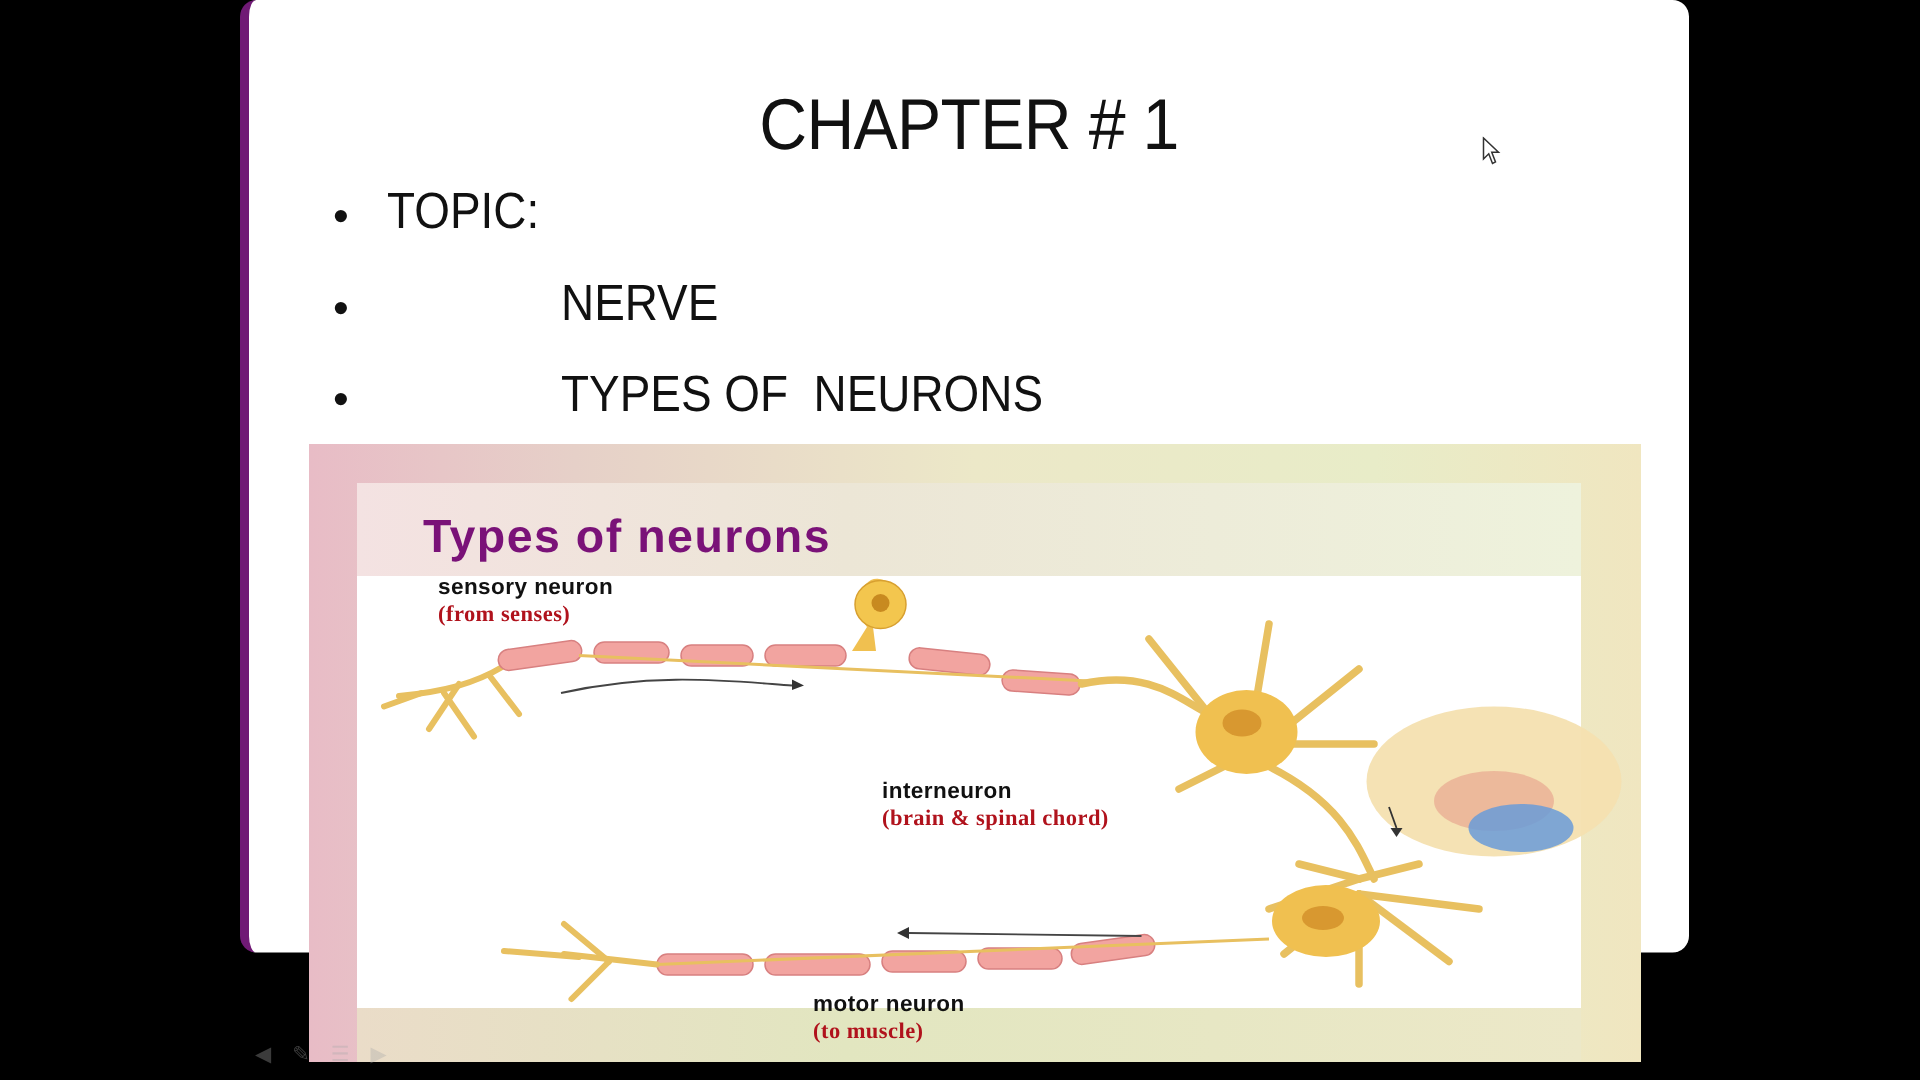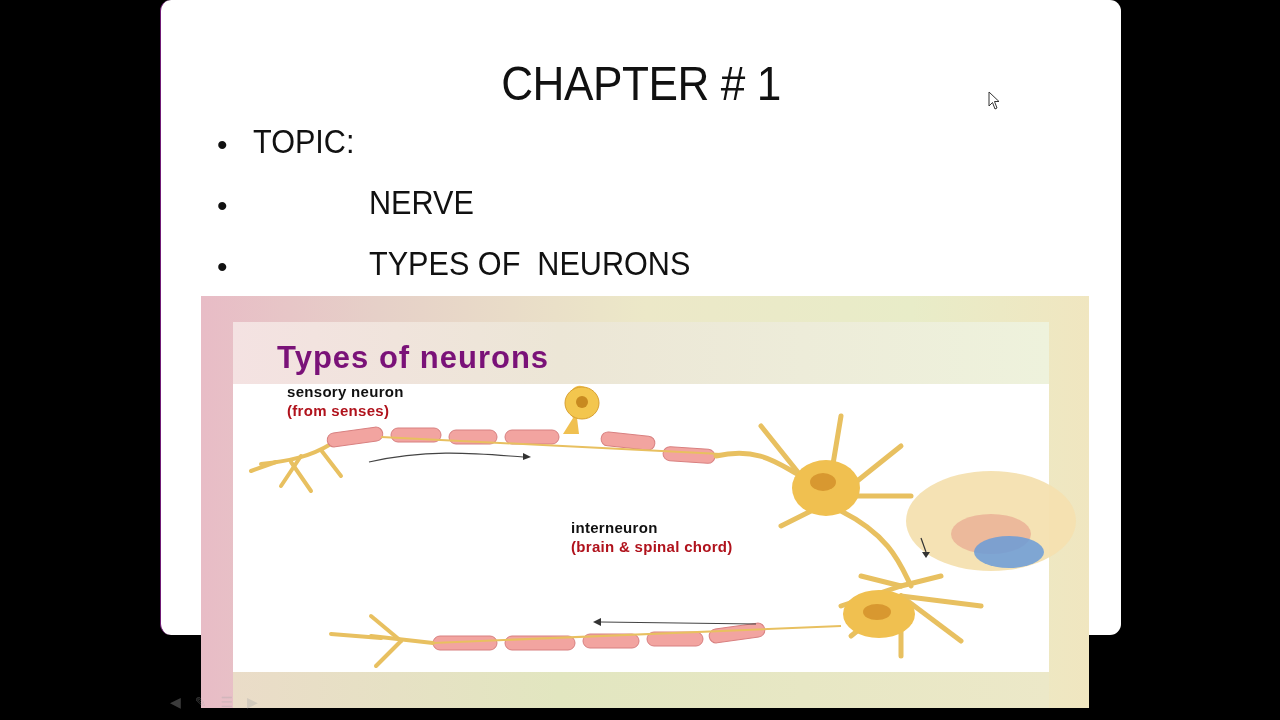--- a/index.html
+++ b/index.html
@@ -1,33 +1,33 @@
 <!DOCTYPE html>
 <html><head>
 <meta charset="utf-8">
 <style>
   html, body { margin:0; padding:0; }
   body { width:1280px; height:720px; background:#000; position:relative; overflow:hidden; font-family:"Liberation Sans", sans-serif; }
-  .slide { position:absolute; left:160px; top:0; width:960px; height:635px; background:#fff; border-left:1px solid #701a75;border-radius:11px; }
+  .slide { position:absolute; left:160px; top:0; width:960px; height:635px; background:#fff; border-left:6px solid #701a75;border-radius:11px; }
   .title { position:absolute; left:0; width:960px; top:56px; text-align:center; font-family:"Liberation Sans Narrow","Liberation Sans", sans-serif; font-size:48px; color:#111; letter-spacing:-0.5px; transform:scaleX(0.92); }
   .bullets { position:absolute; left:56px; top:120px; width:860px; }
   .bullet { position:relative; height:61px; font-size:34px; color:#111; transform-origin:left; }
   .bullet .dot { position:absolute; left:0; top:8px; font-size:30px; }
   .bullet .txt { position:absolute; top:2px; white-space:pre; transform:scaleX(0.9); transform-origin:left; }
   .figure { position:absolute; left:40px; top:296px; width:888px; height:412px;
     background:linear-gradient(90deg,#e8bcc6 0%, #e6d0c8 20%, #ece8c8 50%, #e8ecc8 80%, #f0e6c0 100%); }
   .figure-inner-top { position:absolute; left:32px; top:26px; width:816px; height:62px;
     background:linear-gradient(90deg,#f4e2e2 0%, #ece6d6 40%, #eef2dc 100%); }
   .figure-white { position:absolute; left:32px; top:88px; width:816px; height:288px; background:#fff; }
   .figure-bottom { position:absolute; left:32px; top:376px; width:816px; height:36px;
     background:linear-gradient(90deg,#eadcc8 0%, #e2e6c0 40%, #ece8c8 100%); }
   .fig-title { position:absolute; left:76px; top:44px; font-family:"Liberation Sans", sans-serif; font-weight:900; font-size:31px; color:#7a1278; letter-spacing:1px; }
   .lbl { position:absolute; font-weight:bold; font-size:15px; line-height:19px; letter-spacing:0.3px; }
   .lbl .k { color:#111; display:block; }
-  .lbl .r { color:#b0121c; display:block; }
+  .lbl .r { color:#b0121c; display:block;font-family:Liberation Serif, serif; }
   .cursor { position:absolute; left:988px; top:91px; }
   .nav { position:absolute; left:170px; top:694px; display:flex; gap:14px; opacity:0.35; }
   .nav span { font-size:14px; color:#aaa; }
   svg.diag { position:absolute; left:0; top:0; }
 </style>
 </head>
 <body>
 
 <div class="slide">
   <div class="title">CHAPTER # 1</div>
@@ -125,23 +125,27 @@
       <path d="M555 328 L400 326" stroke="#444" stroke-width="1.2"></path>
       <polygon points="400,322 392,326 400,330" fill="#333"></polygon>
     </svg>
 
     <div class="fig-title">Types of neurons</div>
 
     <div class="lbl" style="left:86px; top:86px;">
       <span class="k">sensory neuron</span>
       <span class="r">(from senses)</span>
     </div>
-    <div class="lbl" style="left:370px; top:222px;">
+    <div class="lbl" style="left:382px; top:222px;">
       <span class="k">interneuron</span>
       <span class="r">(brain &amp; spinal chord)</span>
+    </div>
+    <div class="lbl" style="left:336px; top:364px;">
+      <span class="k">motor neuron</span>
+      <span class="r">(to muscle)</span>
     </div>
   </div>
 </div>
 
 <div class="nav">
   <span>◀</span>
   <span>✎</span>
   <span>☰</span>
   <span>▶</span>
 </div>

